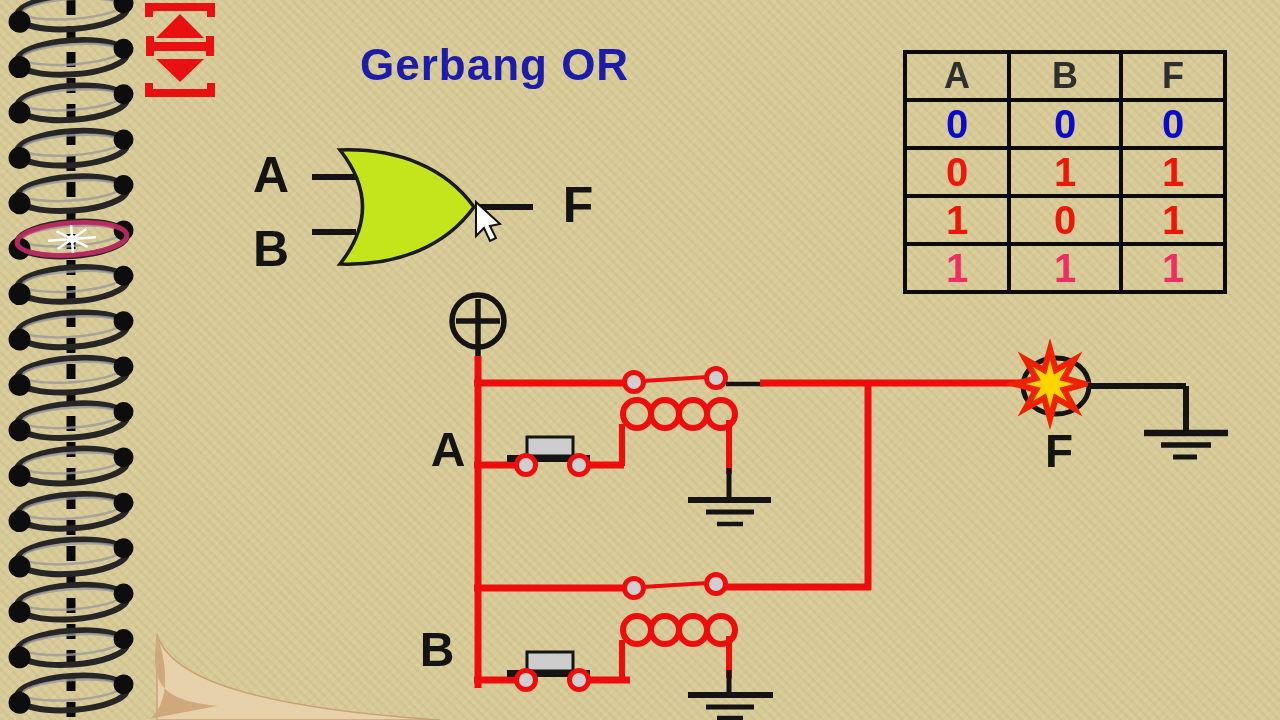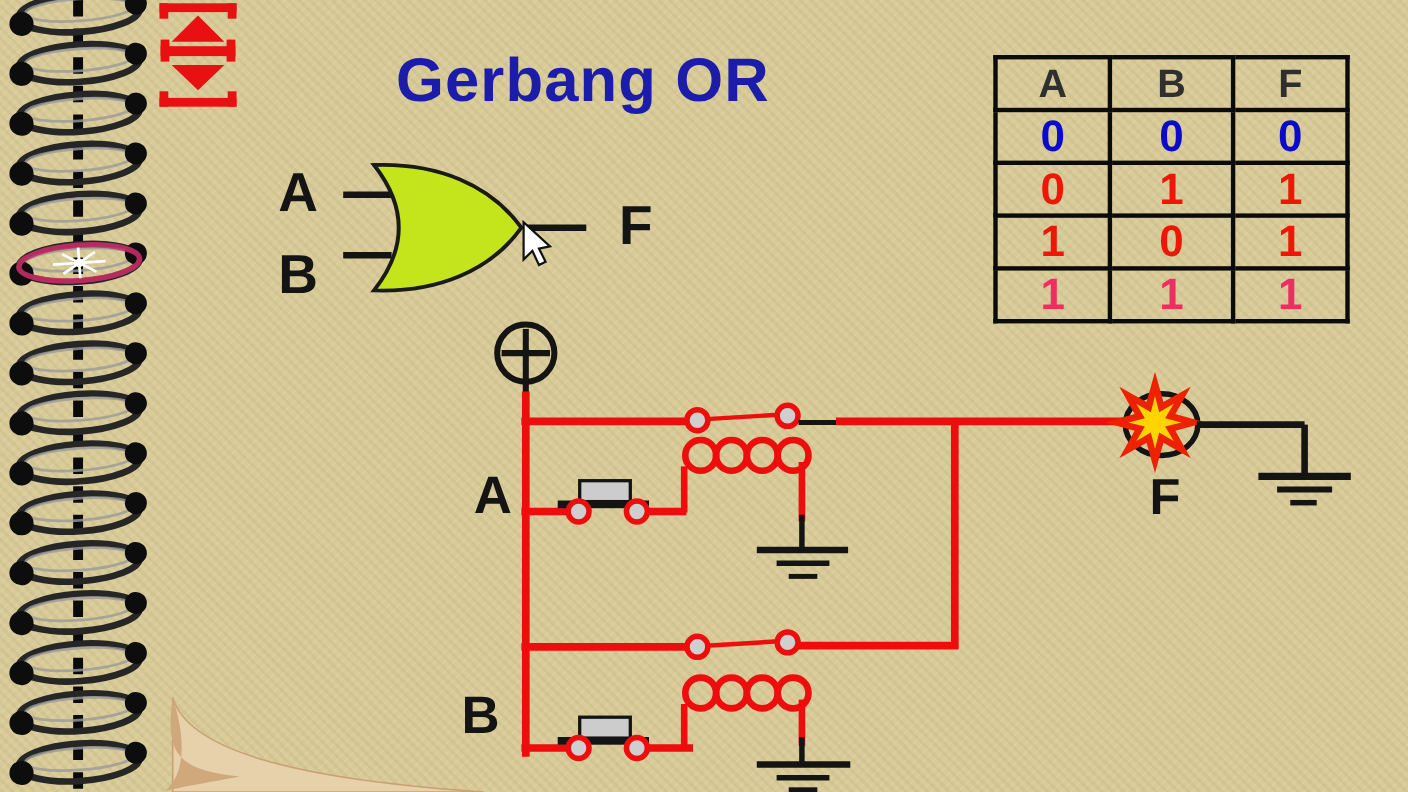--- a/index.html
+++ b/index.html
@@ -7,21 +7,21 @@
     width:1280px;height:720px;overflow:hidden;position:relative;
     font-family:"Liberation Sans",sans-serif;
     background:
       repeating-linear-gradient(45deg, rgba(120,100,40,0.07) 0 3px, rgba(0,0,0,0) 3px 7px),
       repeating-linear-gradient(-45deg, rgba(255,255,255,0.08) 0 2px, rgba(0,0,0,0) 2px 6px),
       var(--background,#d8cb98);
   }
   .abs{position:absolute;}
   
   #slide-title{
-    left:360px;top:40px;font-size:56px;font-weight:bold;
+    left:360px;top:40px;font-size:44px;font-weight:bold;
     color:var(--title-color,#1c1caa);letter-spacing:1px;
   }
   
   #truth-table{
     left:903px;top:50px;border-collapse:collapse;table-layout:fixed;
   }
   #truth-table th,#truth-table td{
     border:4px solid #0b0b0b;text-align:center;vertical-align:middle;
     font-weight:bold;padding:0;height:44px;line-height:1;
   }

